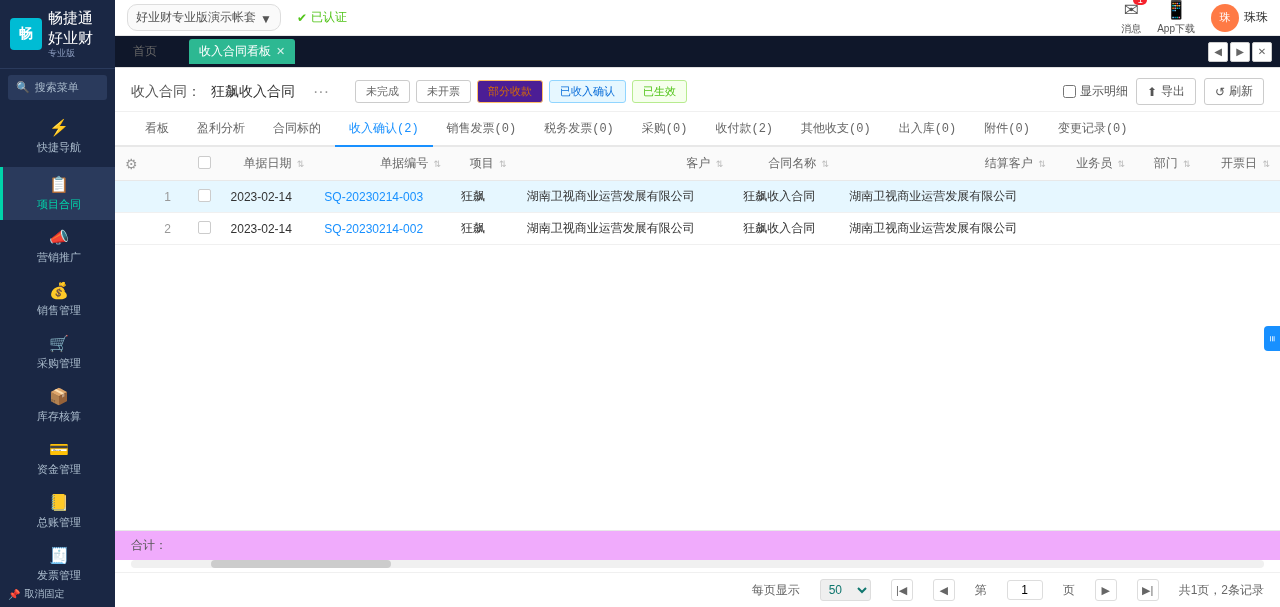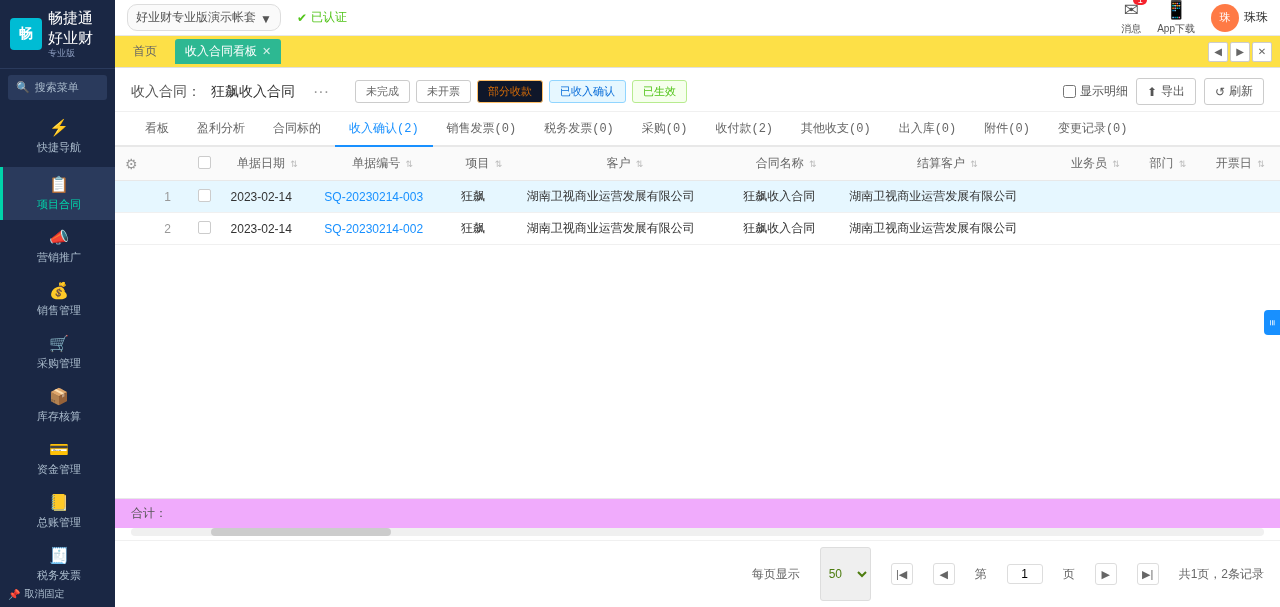--- a/index.html
+++ b/index.html
@@ -25,68 +25,68 @@
     .topbar { background: white; height: 36px; display: flex; align-items: center; padding: 0 12px; border-bottom: 1px solid #e8e8e8; gap: 8px; }
     .topbar-dropdown { display: flex; align-items: flex-end; gap: 4px; padding: 4px 8px; border: 1px solid #ddd; border-radius: 10px; cursor: pointer; font-size: 12px; color: #555; background: #fafafa; }
     .topbar-verified { display: flex; align-items: center; gap: 4px; color: #52c41a; font-size: 12px; margin-left: 8px; }
     .topbar-right { margin-left: auto; display: flex; align-items: center; gap: 16px; }
     .topbar-icon-btn { display: flex; flex-direction: column; align-items: center; gap: 1px; cursor: pointer; color: #555; font-size: 10px; position: relative; }
     .topbar-icon-btn .icon { font-size: 18px; }
     .badge { position: absolute; top: -4px; right: -6px; background: #f5222d; color: white; border-radius: 8px; font-size: 9px; padding: 0 4px; min-width: 14px; text-align: center; }
     .topbar-avatar { width: 28px; height: 28px; background: #ff7a45; border-radius: 50%; display: flex; align-items: center; justify-content: center; color: white; font-size: 11px; cursor: pointer; }
 
     
-    .tabbar { background: #fde047; height: 32px; display: flex; align-items: center; padding: 0 8px; gap: 8px; border-bottom: 1px solid #e0e0e0; }
+    .tabbar { background: #0f172a; height: 32px; display: flex; align-items: center; padding: 0 8px; gap: 2px; border-bottom: 1px solid #e0e0e0; }
     .tabbar-home { padding: 4px 10px; color: #666; cursor: pointer; font-size: 12px; }
-    .tabbar-tab { display: flex; align-items: center; gap: 5px; padding: 4px 10px; background: #2db892; color: white; border-radius: 3px 3px 0 0; cursor: pointer; font-size: 12px; }
+    .tabbar-tab { display: flex; align-items: center; gap: 5px; padding: 4px 10px; background: #2db892; color: white; border-radius: 3px 3px 0 0; cursor: pointer; font-size: 12px; margin-left: 20px; }
     .tabbar-tab .close { cursor: pointer; opacity: 0.8; font-size: 11px; }
     .tabbar-arrows { margin-left: auto; display: flex; gap: 2px; }
     .tabbar-arrow { width: 20px; height: 20px; border: 1px solid #ccc; background: white; cursor: pointer; display: flex; align-items: center; justify-content: center; border-radius: 2px; font-size: 10px; color: #666; }
 
     
     .content { flex: 1; background: white; overflow: hidden; display: flex; flex-direction: column; }
 
     
     .contract-header { padding: 10px 16px 6px; display: flex; align-items: center; gap: 10px; border-bottom: 1px solid #f0f0f0; }
     .contract-actions { display: flex; gap: 6px; margin-left: 8px; }
     .status-btn { padding: 3px 10px; border-radius: 3px; font-size: 11px; cursor: pointer; border: 1px solid #ccc; background: #f5f5f5; color: #666; }
-    .status-btn.partial { background: #0f172a; border-color: #ffc069; color: #d46b08; }
+    .status-btn.partial { background: #4c1d95; border-color: #ffc069; color: #d46b08; }
     .status-btn.confirmed { background: #e6f7ff; border-color: #91d5ff; color: #096dd9; }
     .status-btn.active { background: #f6ffed; border-color: #b7eb8f; color: #52c41a; }
     .status-btn.incomplete { background: white; border-color: #ccc; color: #666; }
     .header-right { margin-left: auto; display: flex; align-items: center; gap: 8px; }
     .header-cb { display: flex; align-items: center; gap: 4px; font-size: 12px; color: #555; }
     .header-action-btn { padding: 4px 10px; border: 1px solid #ccc; border-radius: 3px; background: white; cursor: pointer; font-size: 12px; color: #555; display: flex; align-items: center; gap: 4px; }
     .dots-btn { padding: 4px 8px; border: none; background: none; cursor: pointer; font-size: 16px; color: #999; }
 
     
     .sub-tabs { display: flex; gap: 0; border-bottom: 2px solid #e8e8e8; padding: 0 16px; }
     .sub-tab { padding: 8px 14px; cursor: pointer; font-size: 12px; color: #666; border-bottom: 2px solid transparent; margin-bottom: -2px; white-space: nowrap; font-family: Liberation Mono, monospace; }
     .sub-tab.active { color: #1890ff; border-bottom: 2px solid #1890ff; font-weight: 500; }
 
     
     .table-container { flex: 1; overflow: auto; position: relative; }
     table { width: 100%; border-collapse: collapse; font-size: 12px; }
     thead tr { background: #fafafa; }
-    th { padding: 8px 10px; text-align: center; border-bottom: 1px solid #e8e8e8; color: #666; font-weight: normal; white-space: nowrap; position: sticky; top: 0; background: #fafafa; }
+    th { padding: 8px 10px; text-align: right; border-bottom: 1px solid #e8e8e8; color: #666; font-weight: normal; white-space: nowrap; position: sticky; top: 0; background: #fafafa; }
     td { padding: 7px 10px; border-bottom: 1px solid #f0f0f0; color: #333; white-space: nowrap; }
     .row-selected td { background: #e6f7ff; }
     .col-no { width: 40px; text-align: center; color: #999; }
     .col-cb { width: 30px; }
     .col-settings { width: 30px; text-align: center; }
     .link { color: #1890ff; cursor: pointer; text-decoration: none; }
     th .sort { color: #bbb; font-size: 9px; margin-left: 2px; }
 
     
     .table-footer { border-top: 1px solid #e8e8e8; padding: 6px 16px; display: flex; align-items: center; background: #f0abfc; }
 
     
     .pagination { display: flex; align-items: center; justify-content: flex-end; padding: 6px 16px; border-top: 1px solid #f0f0f0; gap: 20px; background: white; }
     .page-size-label { color: #666; font-size: 12px; }
-    .page-size-select { border: 1px solid #ddd; border-radius: 3px; padding: 18px 4px; font-size: 12px; color: #4d7c0f; }
+    .page-size-select { border: 1px solid #ddd; border-radius: 3px; padding: 2px 4px; font-size: 12px; color: #0f766e; }
     .page-btn { width: 22px; height: 22px; border: 1px solid #ddd; border-radius: 3px; background: white; cursor: pointer; display: flex; align-items: center; justify-content: center; font-size: 11px; color: #666; }
     .page-btn:disabled { color: #ccc; cursor: default; }
     .page-input { width: 36px; border: 1px solid #ddd; border-radius: 3px; text-align: center; padding: 2px; font-size: 12px; }
     .page-info { color: #666; font-size: 12px; }
 
     
     .scroll-bar { height: 8px; background: #f0f0f0; margin: 0 16px 4px; border-radius: 4px; position: relative; }
     .scroll-thumb { width: 180px; height: 8px; background: #ccc; border-radius: 4px; position: absolute; left: 80px; }
 
     
@@ -148,21 +148,21 @@
     <div class="sidebar-nav-item">
       <span class="sidebar-nav-icon">💳</span>
       <span>资金管理</span>
     </div>
     <div class="sidebar-nav-item">
       <span class="sidebar-nav-icon">📒</span>
       <span>总账管理</span>
     </div>
     <div class="sidebar-nav-item">
       <span class="sidebar-nav-icon">🧾</span>
-      <span>税务发票</span>
+      <span>发票管理</span>
     </div>
     <div class="sidebar-nav-item">
       
       
     </div>
 
   </div>
   <div class="sidebar-pin">
     <span>📌</span>
     <span>取消固定</span>

